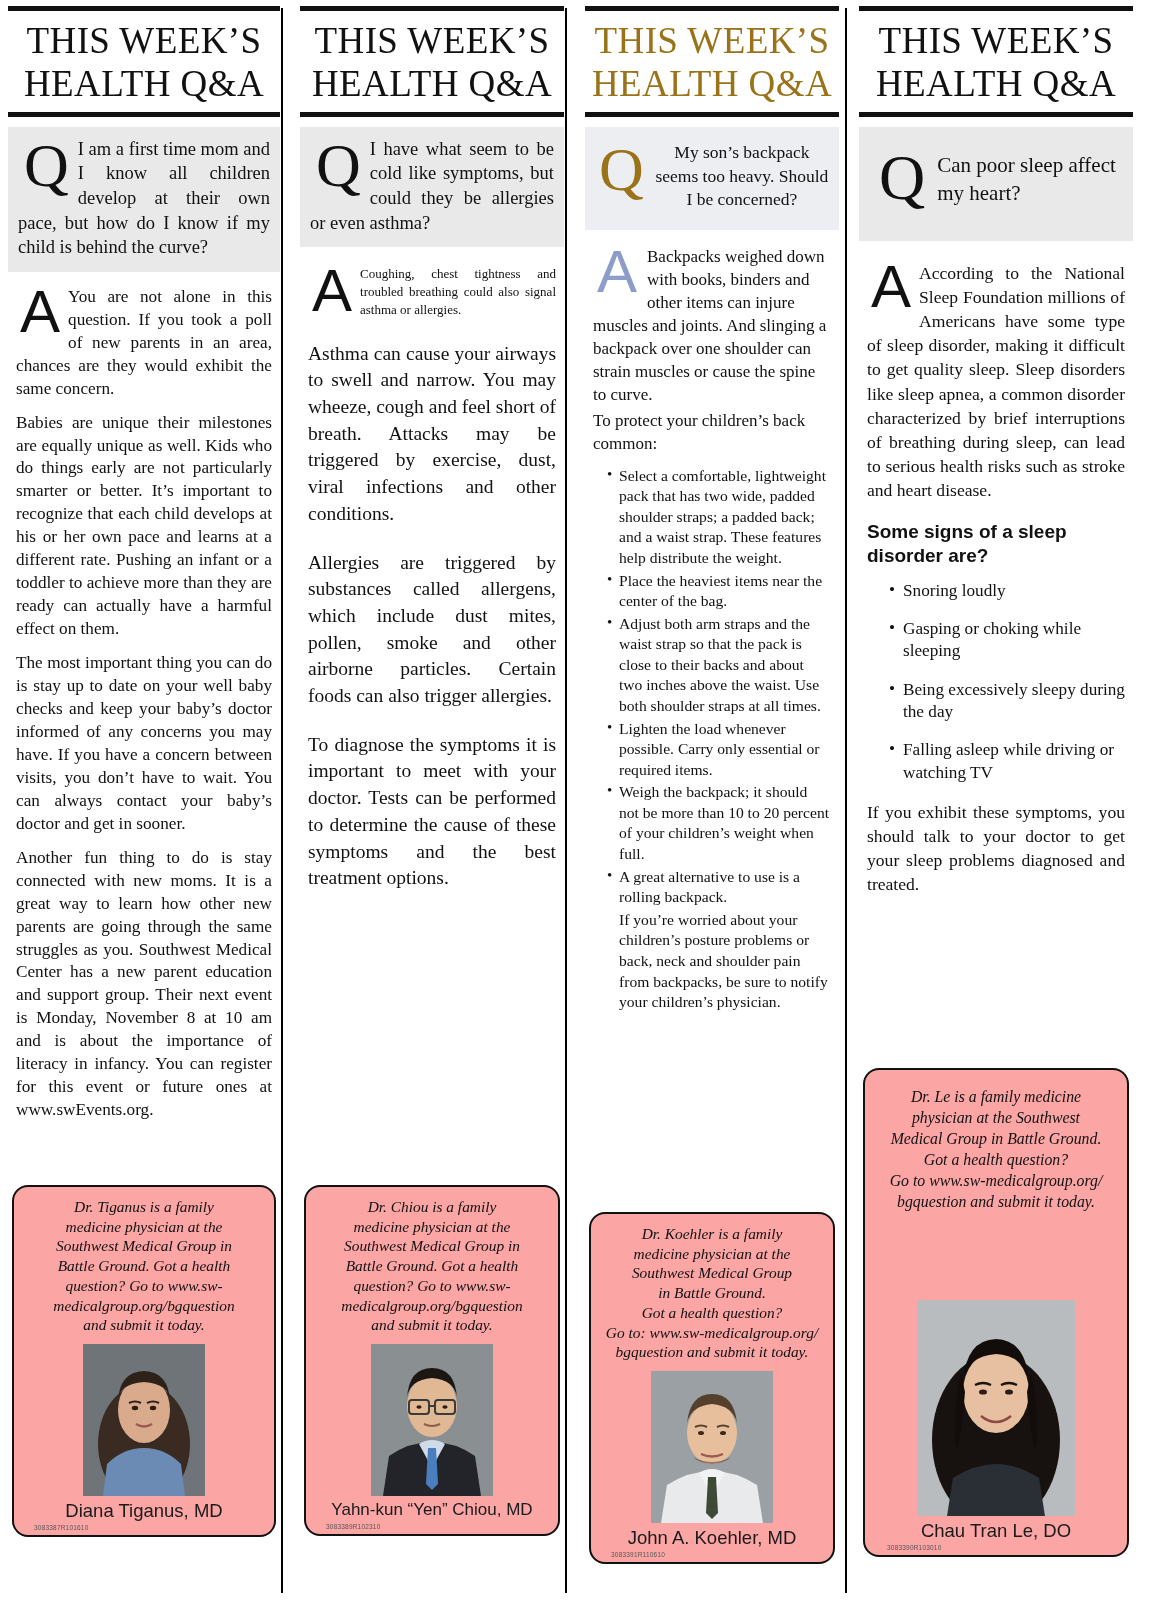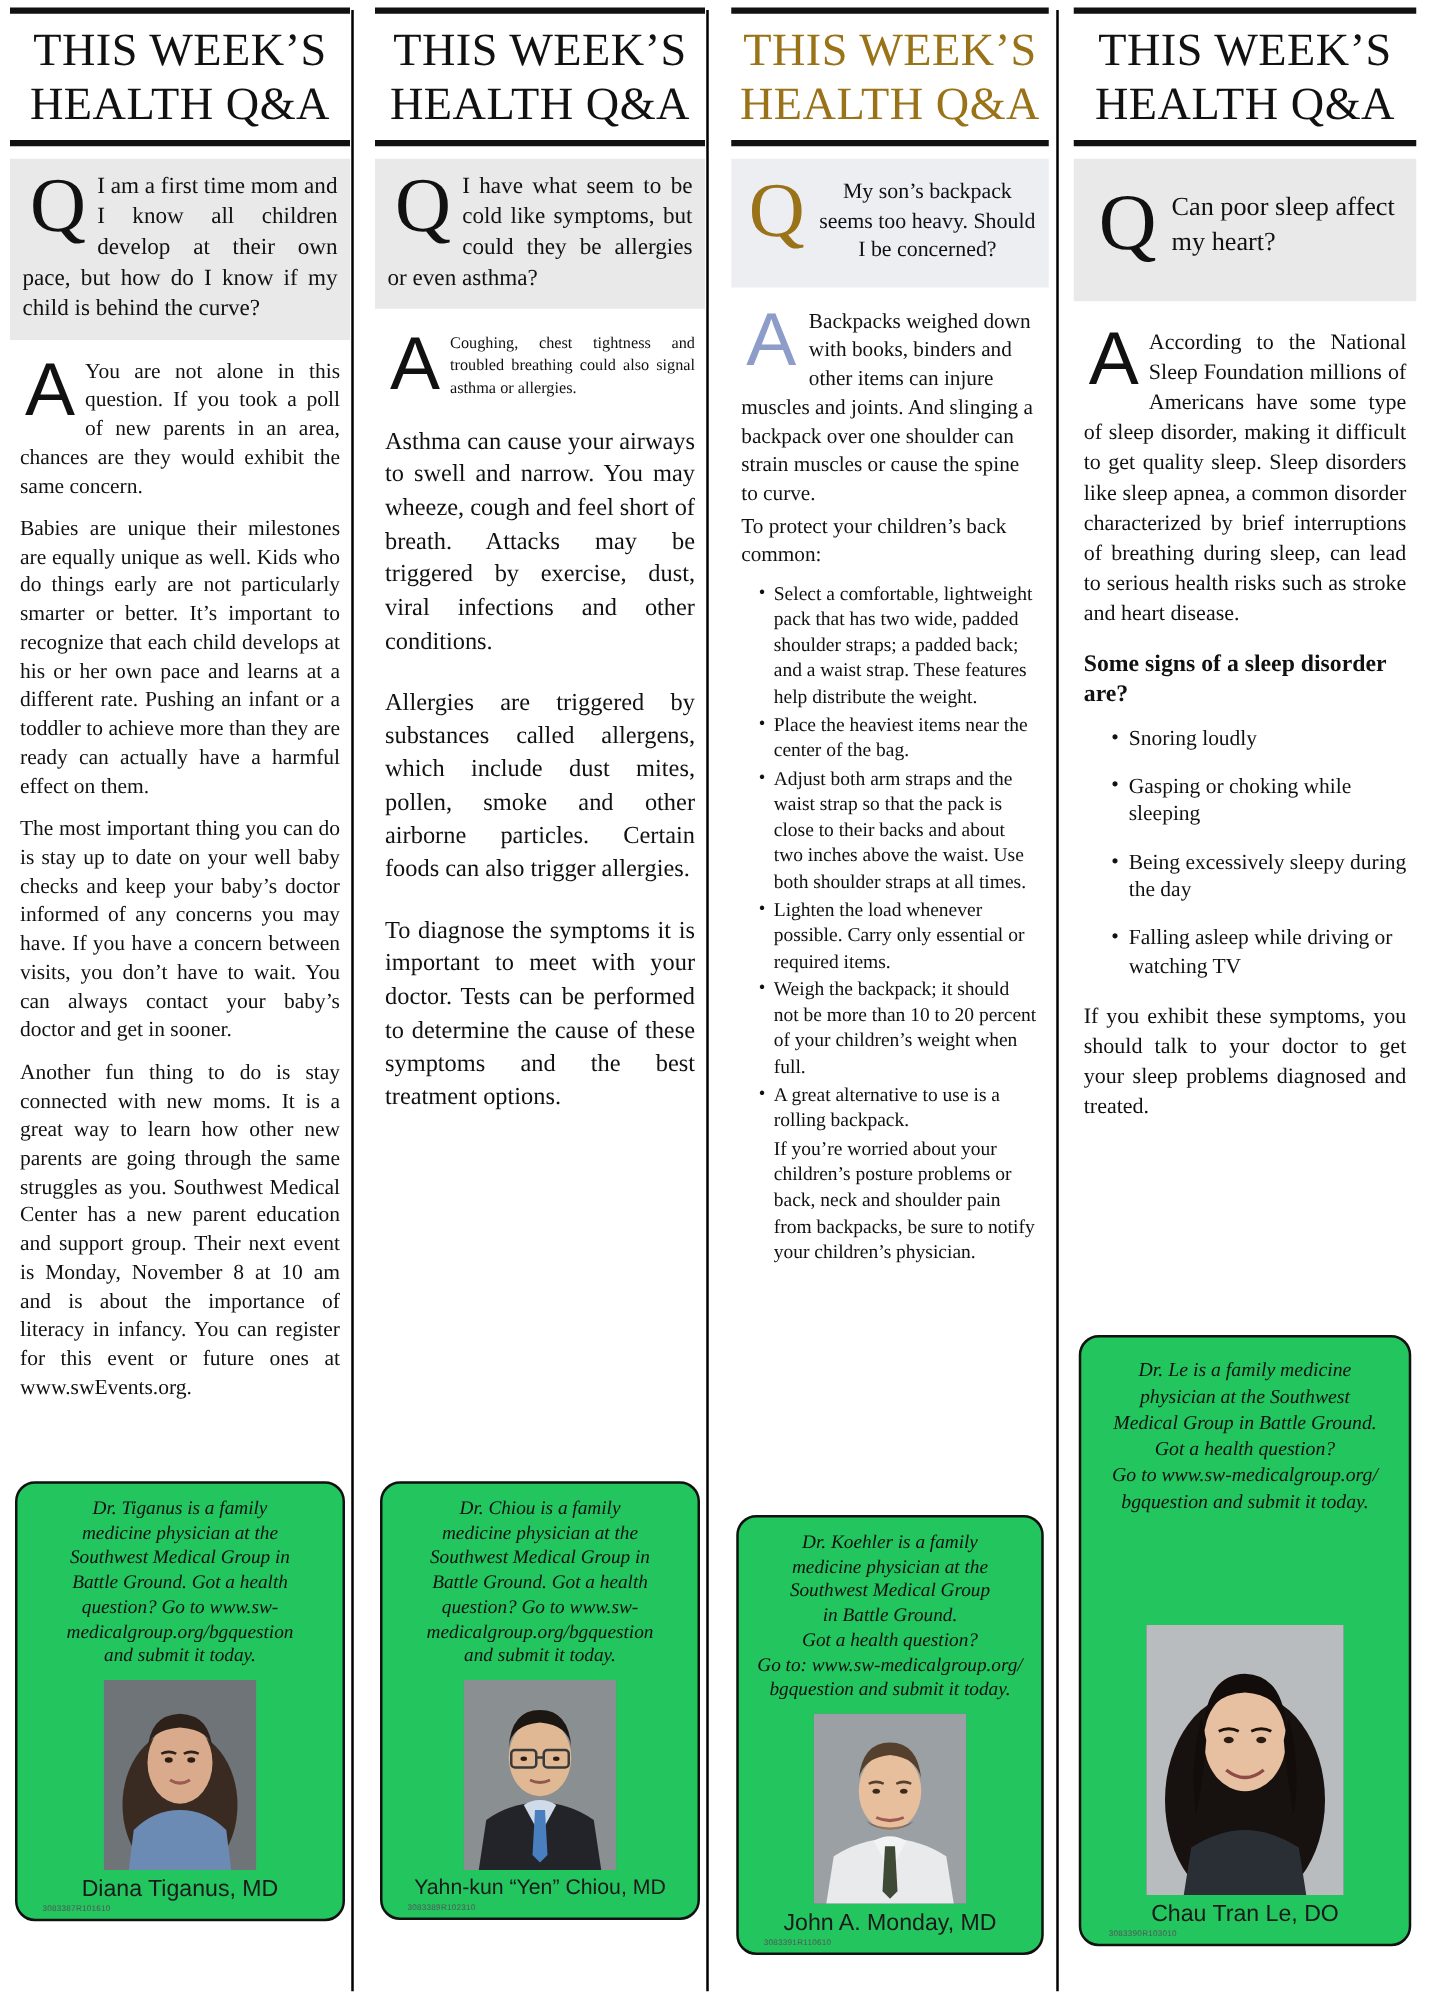--- a/index.html
+++ b/index.html
@@ -139,34 +139,34 @@
     line-height: 1.3;
     margin-bottom: 16px;
     padding-left: 14px;
     position: relative;
   }
   .c4 ul.signs li::before {
     content: "\2022";
     position: absolute; left: 0; top: -1px;
   }
   h3.subhead {
-    font-family: Liberation Serif, serif;
+    font-family: Liberation Sans, sans-serif;
     font-weight: bold;
     font-size: 19px;
     line-height: 1.25;
     margin: 18px 0 2px 0;
   }
 
   
   .biocard {
     position: absolute;
     left: 4px; right: 4px;
     border: 2.5px solid #111;
     border-radius: 16px;
-    background: #22c55e;
+    background: #fca5a5;
     padding: 10px 8px 4px 8px;
     text-align: center;
   }
   .bio-text {
     font-style: italic;
     font-size: 15.4px;
     line-height: 1.28;
     white-space: pre-line;
   }
   .c4 .bio-text { font-size: 15.8px; line-height: 1.33; }
@@ -353,21 +353,21 @@
           <ellipse cx="61" cy="62" rx="25" ry="31" fill="#e8bf9c"></ellipse>
           <path d="M36 52 Q39 23 61 23 Q83 23 86 52 Q82 35 61 33 Q40 35 36 52 Z" fill="#55402d"></path>
           <ellipse cx="50" cy="62" rx="3" ry="2" fill="#3b2a1c"></ellipse>
           <ellipse cx="72" cy="62" rx="3" ry="2" fill="#3b2a1c"></ellipse>
           <path d="M44 56 Q50 53 56 56" stroke="#55402d" stroke-width="2" fill="none"></path>
           <path d="M66 56 Q72 53 78 56" stroke="#55402d" stroke-width="2" fill="none"></path>
           <path d="M50 83 Q61 88 72 83" stroke="#9c5a52" stroke-width="2.4" fill="none"></path>
           <path d="M42 86 Q61 96 80 86 Q74 92 61 93 Q48 92 42 86 Z" fill="#55402d" opacity="0.55"></path>
         </svg>
       </div>
-      <div class="doc-name">John A. Monday, MD</div>
+      <div class="doc-name">John A. Koehler, MD</div>
       <div class="idcode">3083391R110610</div>
     </div>
   </div>
 
   <div class="col col-4 c4">
     <div class="masthead">
       <div class="rule-top"></div>
       <div class="mast-title">
         <div>THIS WEEK’S</div>
         <div>HEALTH Q&amp;A</div>

